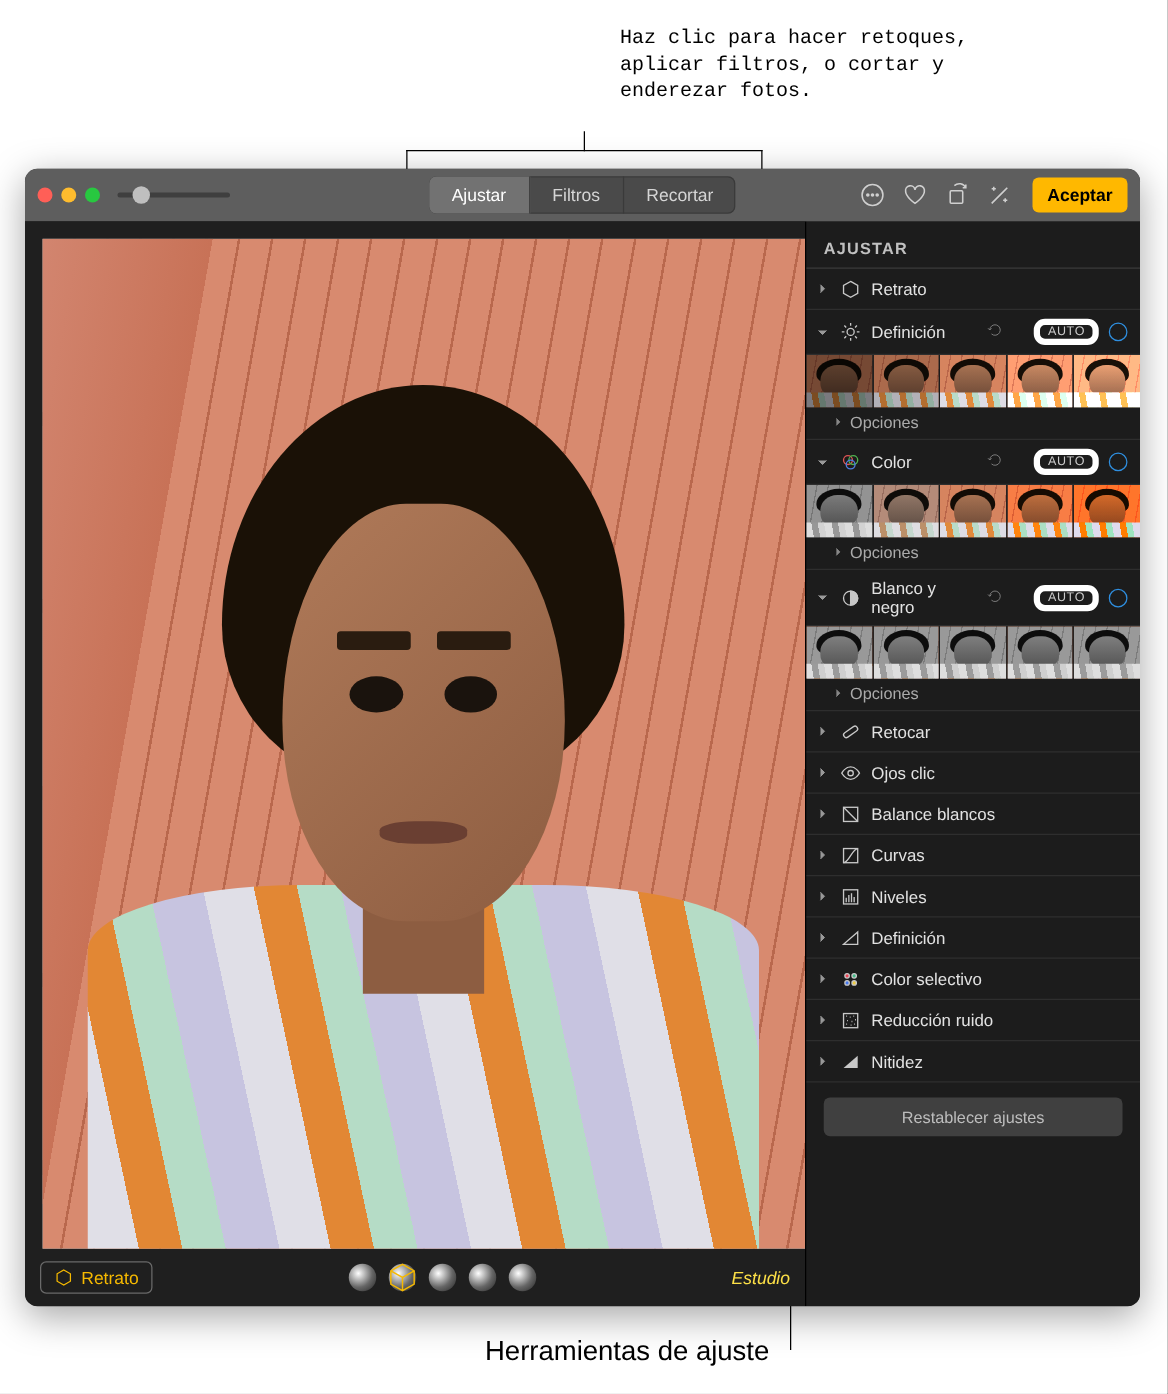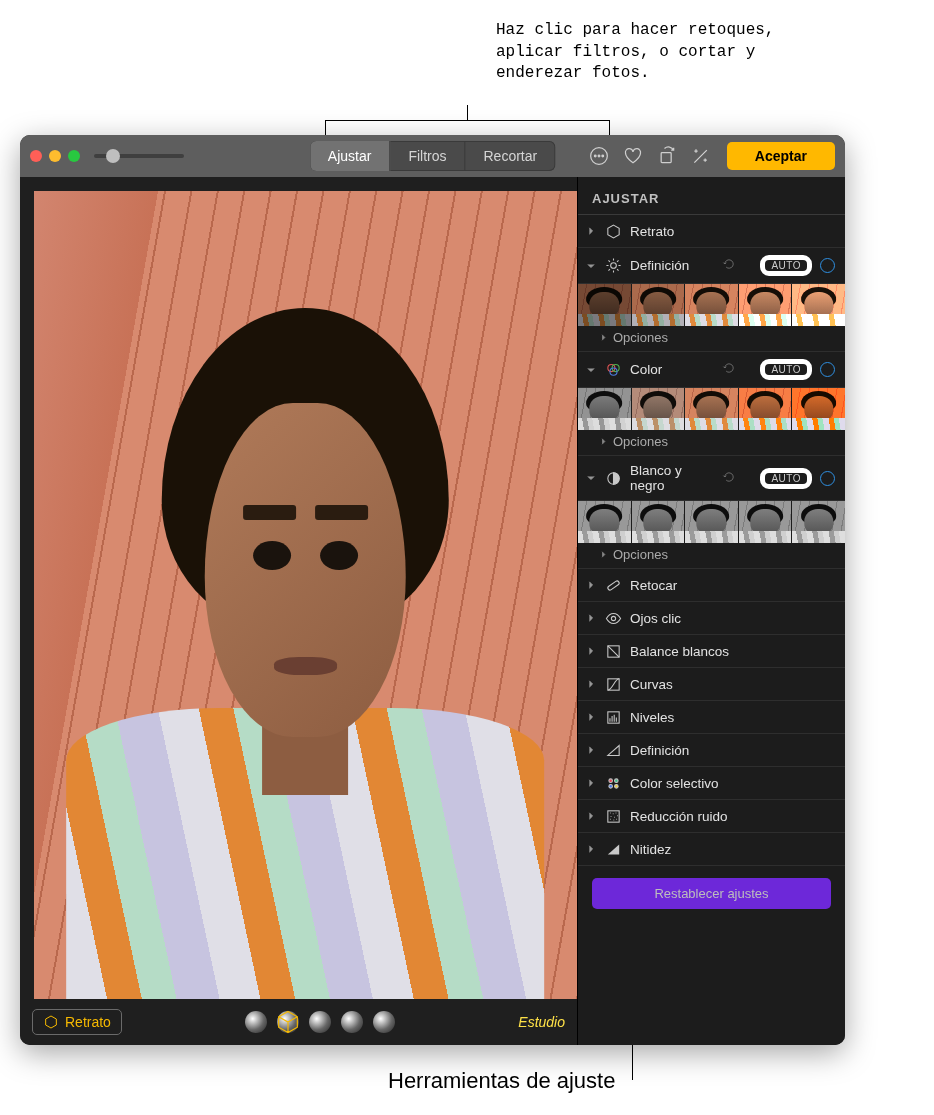--- a/index.html
+++ b/index.html
@@ -51,21 +51,21 @@
     top: 650px;
     left: 632px;
     width: 1px;
     height: 430px;
     background: #000;
   }
   .window {
     position: absolute;
     top: 135px;
     left: 20px;
-    width: 825px;
+    width: 892px;
     height: 910px;
     background: #252525;
     border-radius: 10px;
     overflow: hidden;
     box-shadow: 0 8px 30px rgba(0,0,0,0.35);
     display: flex;
     flex-direction: column;
   }
   .toolbar {
     height: 42px;
@@ -107,21 +107,21 @@
   .seg-control button.active { background:#727272; color:#fff;}
   .toolbar-spacer { flex:1; }
   .tb-icon {
     width:28px;height:28px;display:flex;align-items:center;
     justify-content:center;color:#cfcfcf;cursor:pointer;
   }
   .tb-icon svg { width:20px; height:20px; stroke:#cfcfcf; fill:none; stroke-width:1.5;}
   .done-btn {
     background:#ffb800; color:#000; font-weight:600;
     font-size:14px; border:none; border-radius:5px;
-    padding:6px 28px; margin-left:6px; cursor:pointer;
+    padding:6px 12px; margin-left:6px; cursor:pointer;
   }
   .content {
     flex:1; display:flex; overflow:hidden;
   }
   .viewer {
     flex:1; background:#1f1f1f; position:relative;
     display:flex; flex-direction:column;
   }
   .photo-area {
     flex:1; margin:14px 0 0 14px; background:#aaa; position:relative;
@@ -215,21 +215,21 @@
     width:56%;height:64%;background:linear-gradient(#a77252,#6e4a37);border-radius:46% 46% 42% 42%;}
   .thumb-cell .t-hair{position:absolute;left:50%;top:8%;transform:translateX(-50%);
     width:68%;height:48%;background:#120c06;border-radius:50% 50% 42% 42%/60% 60% 40% 40%;}
   .thumb-cell .t-shirt{position:absolute;bottom:0;left:0;right:0;height:28%;
     background:repeating-linear-gradient(80deg,#dedce5 0 6px,#e08a3c 6px 11px,#b8dbc9 11px 16px);}
   .thumb-cell .t-ov-gray{position:absolute;inset:0;background:#666;mix-blend-mode:saturation;opacity:var(--g,0);}
   .options-row{display:flex;align-items:center;gap:6px;padding:4px 0 6px 22px;
     font-size:13px;color:#aaa;border-bottom:1px solid #2e2e2e;}
   .options-row svg{width:7px;height:7px;stroke:#888;fill:#888;}
   .reset-btn{
-    margin:12px 14px; background:#6d28d9;border:none;color:#bdbdbd;
+    margin:12px 14px; background:#404040;border:none;color:#bdbdbd;
     padding:8px 0;border-radius:5px;font-size:13px;cursor:pointer;
   }
   .bw-strip .thumb-cell .t-ov-gray{opacity:1;}
   .color-strip .thumb-cell:nth-child(1){filter:grayscale(1);}
   .color-strip .thumb-cell:nth-child(2){filter:saturate(0.5);}
   .color-strip .thumb-cell:nth-child(3){filter:saturate(1);}
   .color-strip .thumb-cell:nth-child(4){filter:saturate(1.5);}
   .color-strip .thumb-cell:nth-child(5){filter:saturate(2);}
   .light-strip .thumb-cell:nth-child(1){filter:brightness(.55);}
   .light-strip .thumb-cell:nth-child(2){filter:brightness(.8);}

